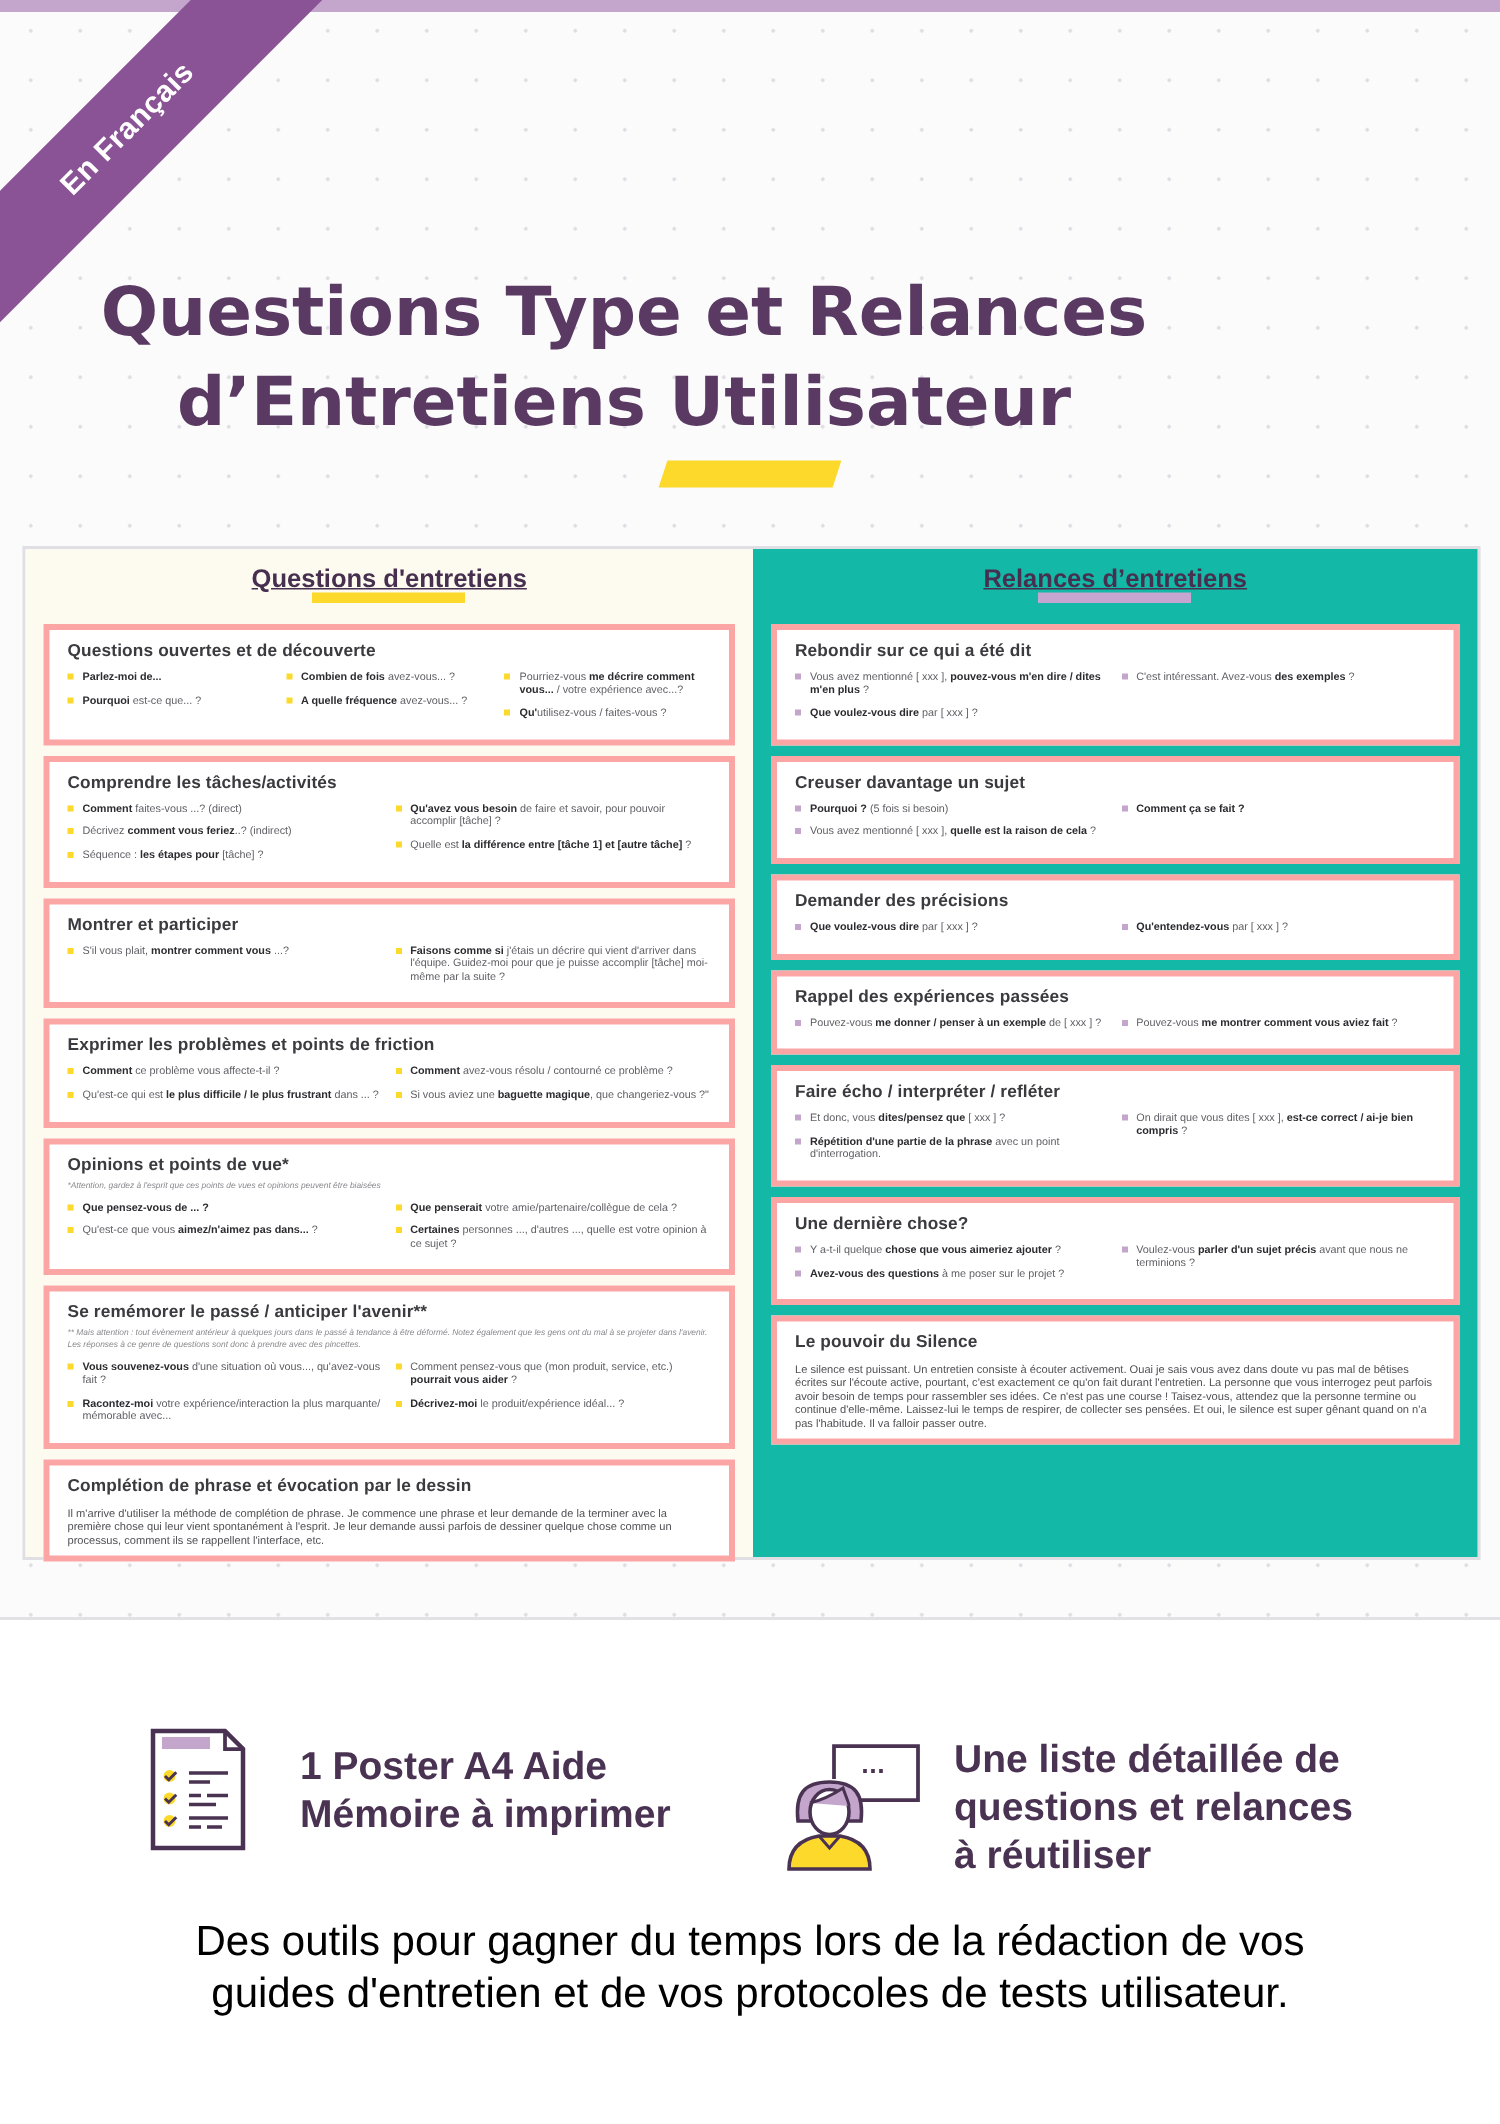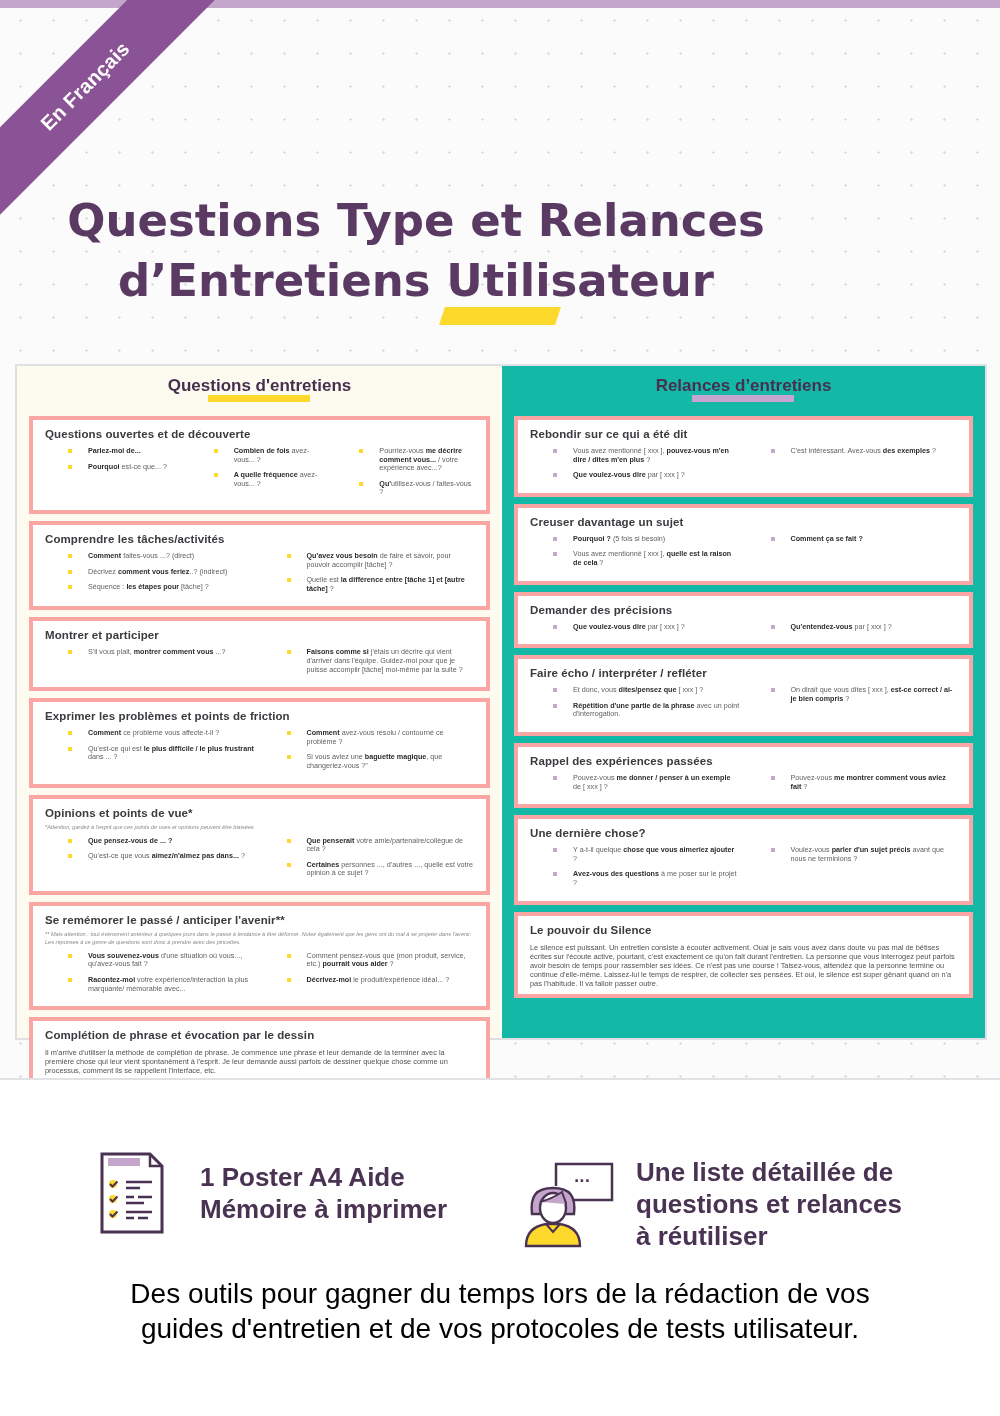--- a/index.html
+++ b/index.html
@@ -25,55 +25,55 @@
   }
 
   .title-main {
     position: absolute; left: 0; top: 72px; width: 1000px; text-align: center;
     font-family: "DejaVu Sans", sans-serif; font-weight: bold;
     font-size: 76px; color: #47304f; letter-spacing: 1px;
   }
   .title-sub {
     position: absolute; left: 0; top: 178px; width: 832px; text-align: center;
     font-family: "DejaVu Sans", sans-serif; font-weight: bold;
-    font-size: 45px; line-height: 60px; color: #5a3a63; margin-top: 13px;
+    font-size: 45px; line-height: 60px; color: #5a3a63;
   }
   .yellow-bar {
     position: absolute; left: 442px; top: 307px; width: 116px; height: 18px;
     background: #fcd92b; transform: skewX(-18deg);
   }
 
   .poster {
     position: absolute; left: 15px; top: 364px; width: 972px; height: 676px;
     border: 2px solid #e0dfe4; background: #f5f4f7; display: flex;
   }
   .col { position: relative; height: 100%; padding: 0 12px; }
   .col-left { width: 486px; background: #fdfbf0; }
   .col-right { width: 484px; background: #14b8a6; }
 
   .col-title {
     text-align: center; font-size: 17px; font-weight: bold; color: #47304f;
     padding-top: 10px; height: 50px; position: relative;
   }
-  .col-title span { position: relative; z-index: 2; }
+  .col-title span { position: relative; z-index: 2; text-decoration: underline; }
   .col-underline { position: absolute; top: 29px; height: 7px; width: 102px; left: 50%; margin-left: -52px; z-index: 1; }
   .col-left .col-underline { background: #fcd92b; }
   .col-right .col-underline { background: #c6a6d0; }
 
   .card {
     background: #ffffff; border: 4px solid #fca5a5; margin-bottom: 7px;
     padding: 8px 12px 6px 12px; overflow: hidden;
   }
   .card h3 { font-size: 11.5px; font-weight: bold; color: #3a3a3f; margin-bottom: 7px; letter-spacing: 0.1px; }
   .card .note { font-size: 5.6px; font-style: italic; color: #8a8a8f; margin: -3px 0 6px 0; line-height: 8px; }
   .card .para { font-size: 7.4px; color: #505055; line-height: 9px; }
 
   .grid { display: flex; gap: 8px; }
   .grid .gcol { flex: 1; }
-  .item { position: relative; padding-left: 20px; font-size: 7.2px; line-height: 8.6px; color: #606066; margin-bottom: 7px; margin-left: 23px; }
+  .item { position: relative; padding-left: 10px; font-size: 7.2px; line-height: 8.6px; color: #606066; margin-bottom: 7px; }
   .item b { color: #2c2c30; font-weight: bold; }
   .item::before { content: ""; position: absolute; left: 0; top: 2px; width: 4px; height: 4px; }
   .col-left .item::before { background: #fcd92b; }
   .col-right .item::before { background: #c4a6cc; }
 
   .features { position: absolute; left: 0; top: 1100px; width: 1000px; height: 354px; background: #ffffff; }
   .feat { position: absolute; display: flex; align-items: center; }
   .feat-1 { left: 100px; top: 52px; }
   .feat-2 { left: 522px; top: 56px; }
   .feat-text { font-size: 26px; font-weight: bold; line-height: 32px; color: #4a3352; }
@@ -231,39 +231,39 @@
             <div class="grid">
               <div class="gcol">
                 <div class="item"><b>Que voulez-vous dire</b><span> par [ xxx ] ?</span></div>
               </div>
               <div class="gcol">
                 <div class="item"><b>Qu'entendez-vous</b><span> par [ xxx ] ?</span></div>
               </div>
             </div>
           </div>
           <div class="card">
+            <h3>Rappel des expériences passées</h3>
+            <div class="grid">
+              <div class="gcol">
+                <div class="item"><span>Pouvez-vous </span><b>me donner / penser à un exemple</b><span> de [ xxx ] ?</span></div>
+              </div>
+              <div class="gcol">
+                <div class="item"><span>Pouvez-vous </span><b>me montrer comment vous aviez fait</b><span> ?</span></div>
+              </div>
+            </div>
+          </div>
+          <div class="card">
             <h3>Faire écho / interpréter / refléter</h3>
             <div class="grid">
               <div class="gcol">
                 <div class="item"><span>Et donc, vous </span><b>dites/pensez que</b><span> [ xxx ] ?</span></div>
                 <div class="item"><b>Répétition d'une partie de la phrase</b><span> avec un point d'interrogation.</span></div>
               </div>
               <div class="gcol">
                 <div class="item"><span>On dirait que vous dites [ xxx ], </span><b>est-ce correct / ai-je bien compris</b><span> ?</span></div>
-              </div>
-            </div>
-          </div>
-          <div class="card">
-            <h3>Rappel des expériences passées</h3>
-            <div class="grid">
-              <div class="gcol">
-                <div class="item"><span>Pouvez-vous </span><b>me donner / penser à un exemple</b><span> de [ xxx ] ?</span></div>
-              </div>
-              <div class="gcol">
-                <div class="item"><span>Pouvez-vous </span><b>me montrer comment vous aviez fait</b><span> ?</span></div>
               </div>
             </div>
           </div>
           <div class="card">
             <h3>Une dernière chose?</h3>
             <div class="grid">
               <div class="gcol">
                 <div class="item"><span>Y a-t-il quelque </span><b>chose que vous aimeriez ajouter</b><span> ?</span></div>
                 <div class="item"><b>Avez-vous des questions</b><span> à me poser sur le projet ?</span></div>
               </div>

